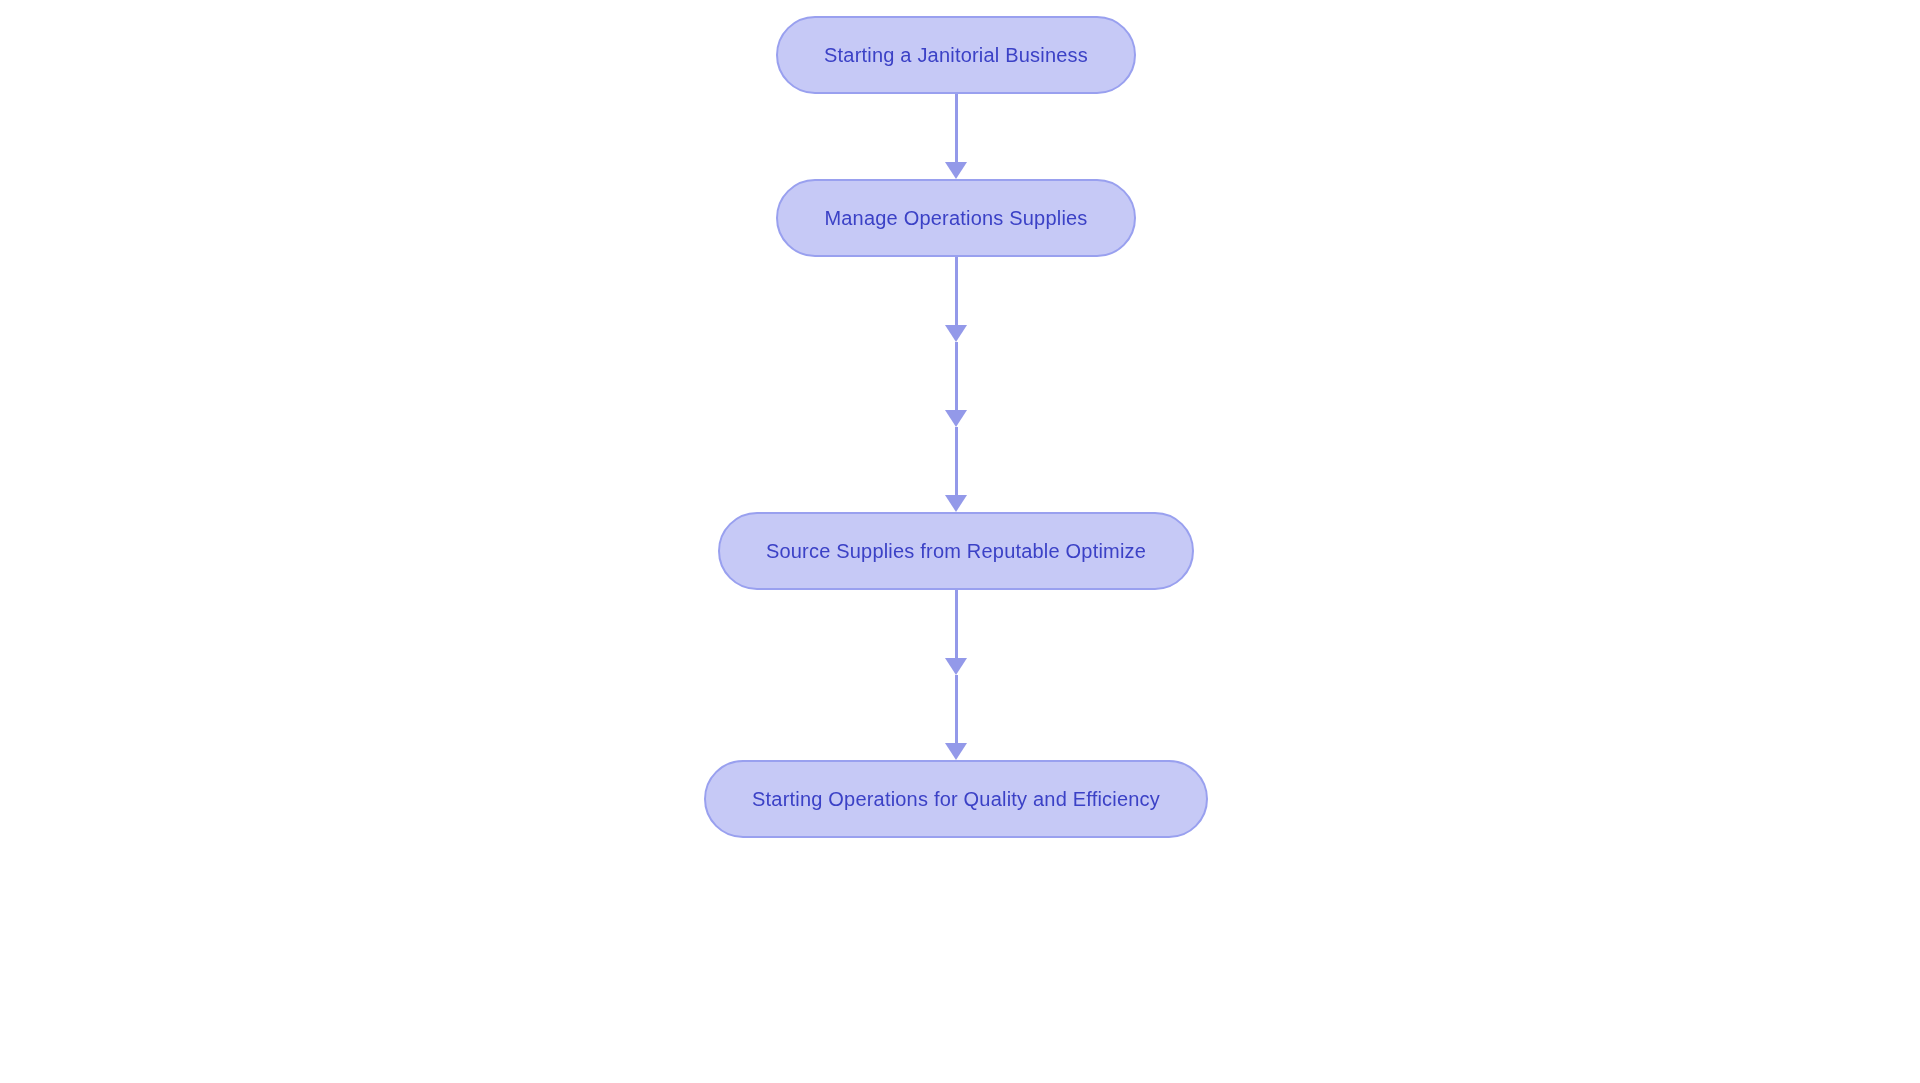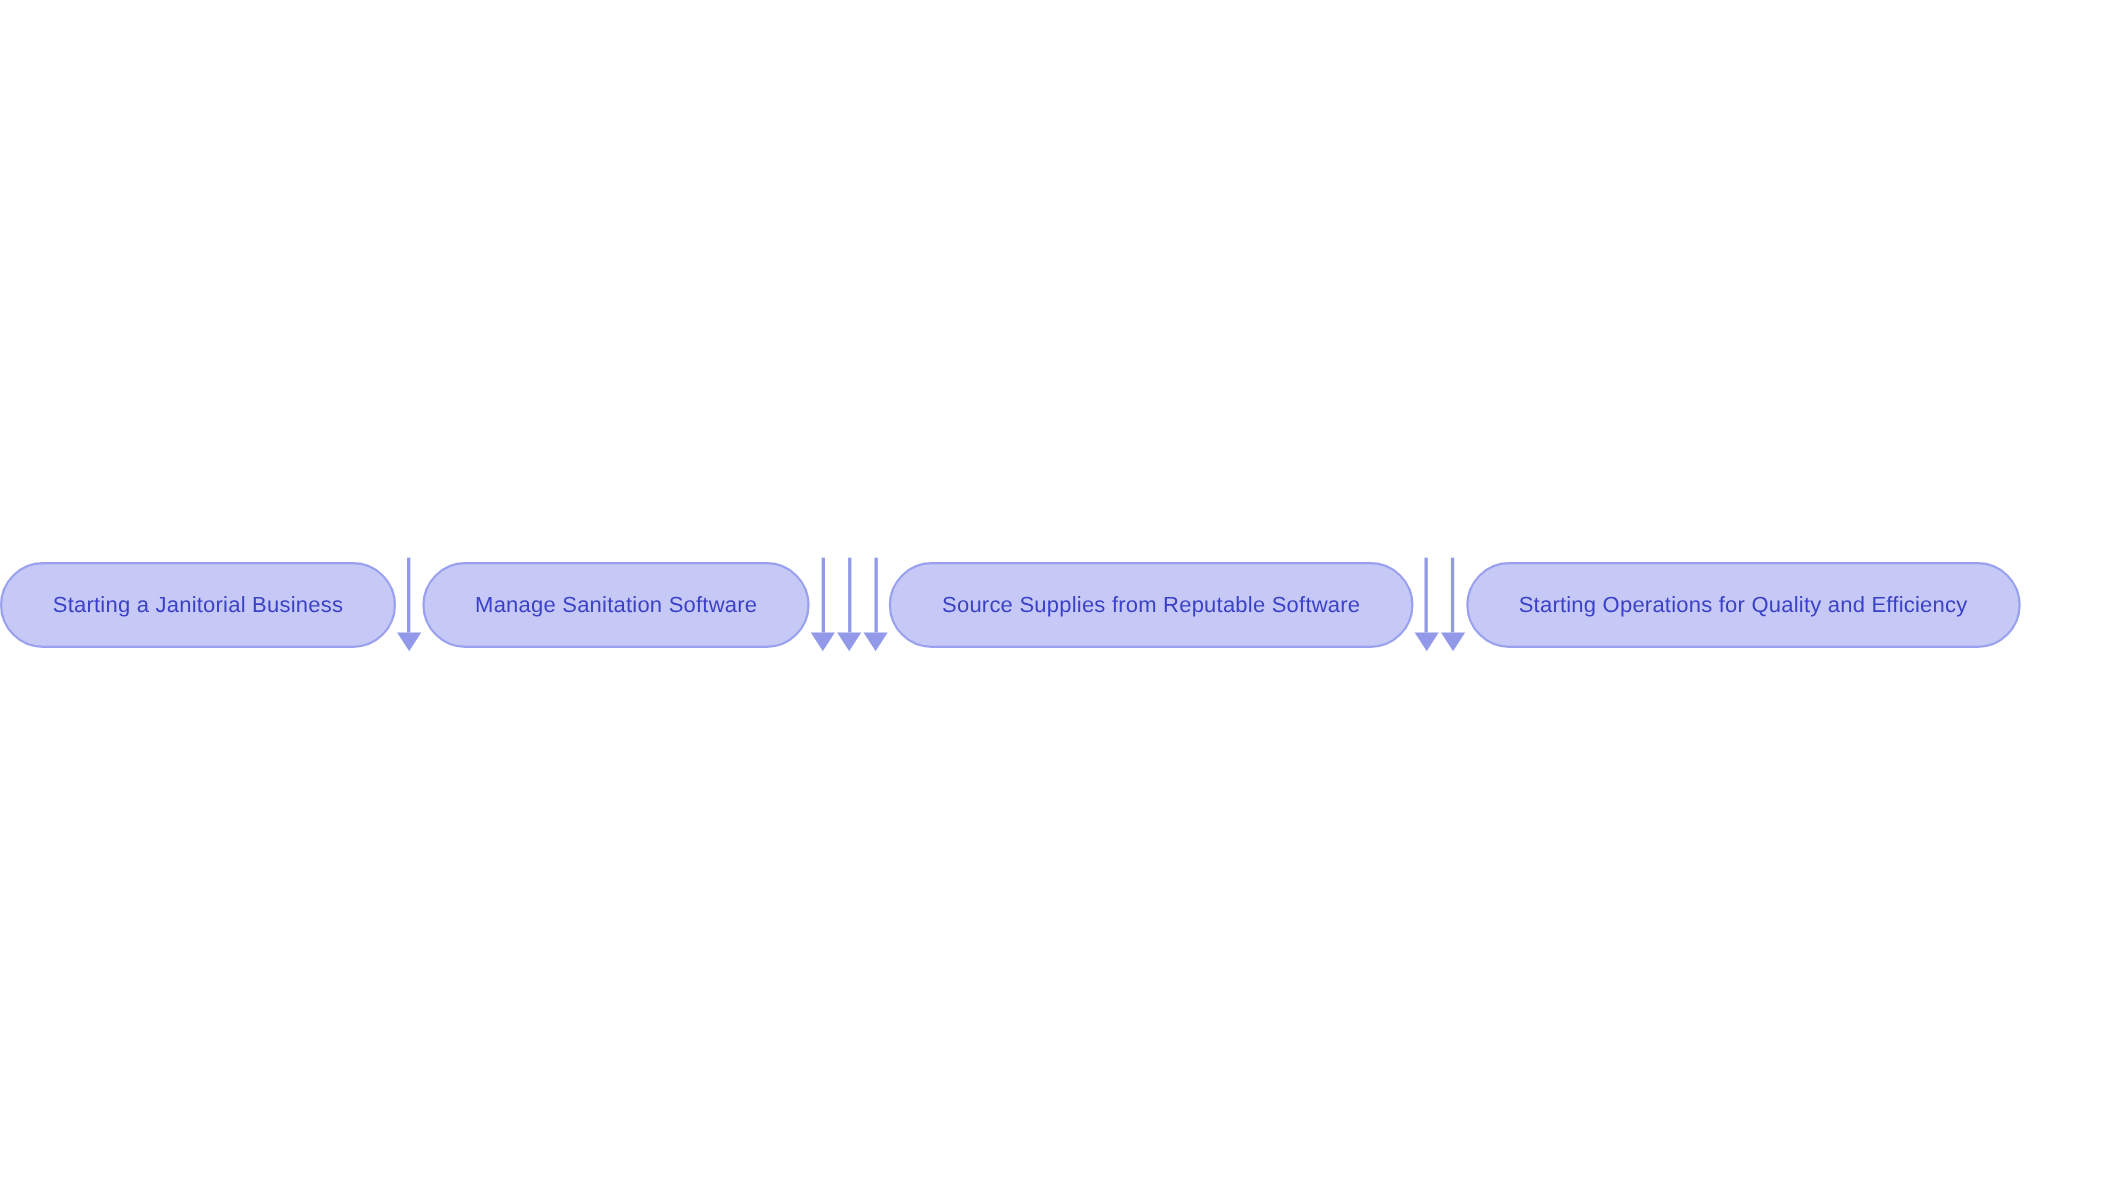--- a/index.html
+++ b/index.html
@@ -9,20 +9,21 @@
     width: 1920px;
     height: 1083px;
     overflow: hidden;
     font-family: "Liberation Sans", "DejaVu Sans", sans-serif;
   }
   .flowchart {
     position: relative;
     width: 1912px;
     height: 1083px;
     display: flex;
+    flex-direction: column;
     align-items: center;
     padding-top: 16px;
     box-sizing: border-box;
   }
   .node {
     box-sizing: border-box;
     height: 78px;
     border-radius: 39px;
     background: #c6c9f6;
     border: 2px solid #99a0ef;
@@ -69,42 +70,42 @@
   <div class="node">
     <span>Starting a Janitorial Business</span>
   </div>
 
   <div class="connector">
     <div class="line"></div>
     <div class="head"></div>
   </div>
 
   <div class="node">
-    <span>Manage Sanitation Software</span>
+    <span>Manage Operations Supplies</span>
   </div>
 
   <div class="connector">
     <div class="line"></div>
     <div class="head"></div>
   </div>
 
 
   <div class="connector">
     <div class="line"></div>
     <div class="head"></div>
   </div>
 
 
   <div class="connector">
     <div class="line"></div>
     <div class="head"></div>
   </div>
 
   <div class="node">
-    <span>Source Supplies from Reputable Software</span>
+    <span>Source Supplies from Reputable Optimize</span>
   </div>
 
   <div class="connector">
     <div class="line"></div>
     <div class="head"></div>
   </div>
 
 
   <div class="connector">
     <div class="line"></div>

